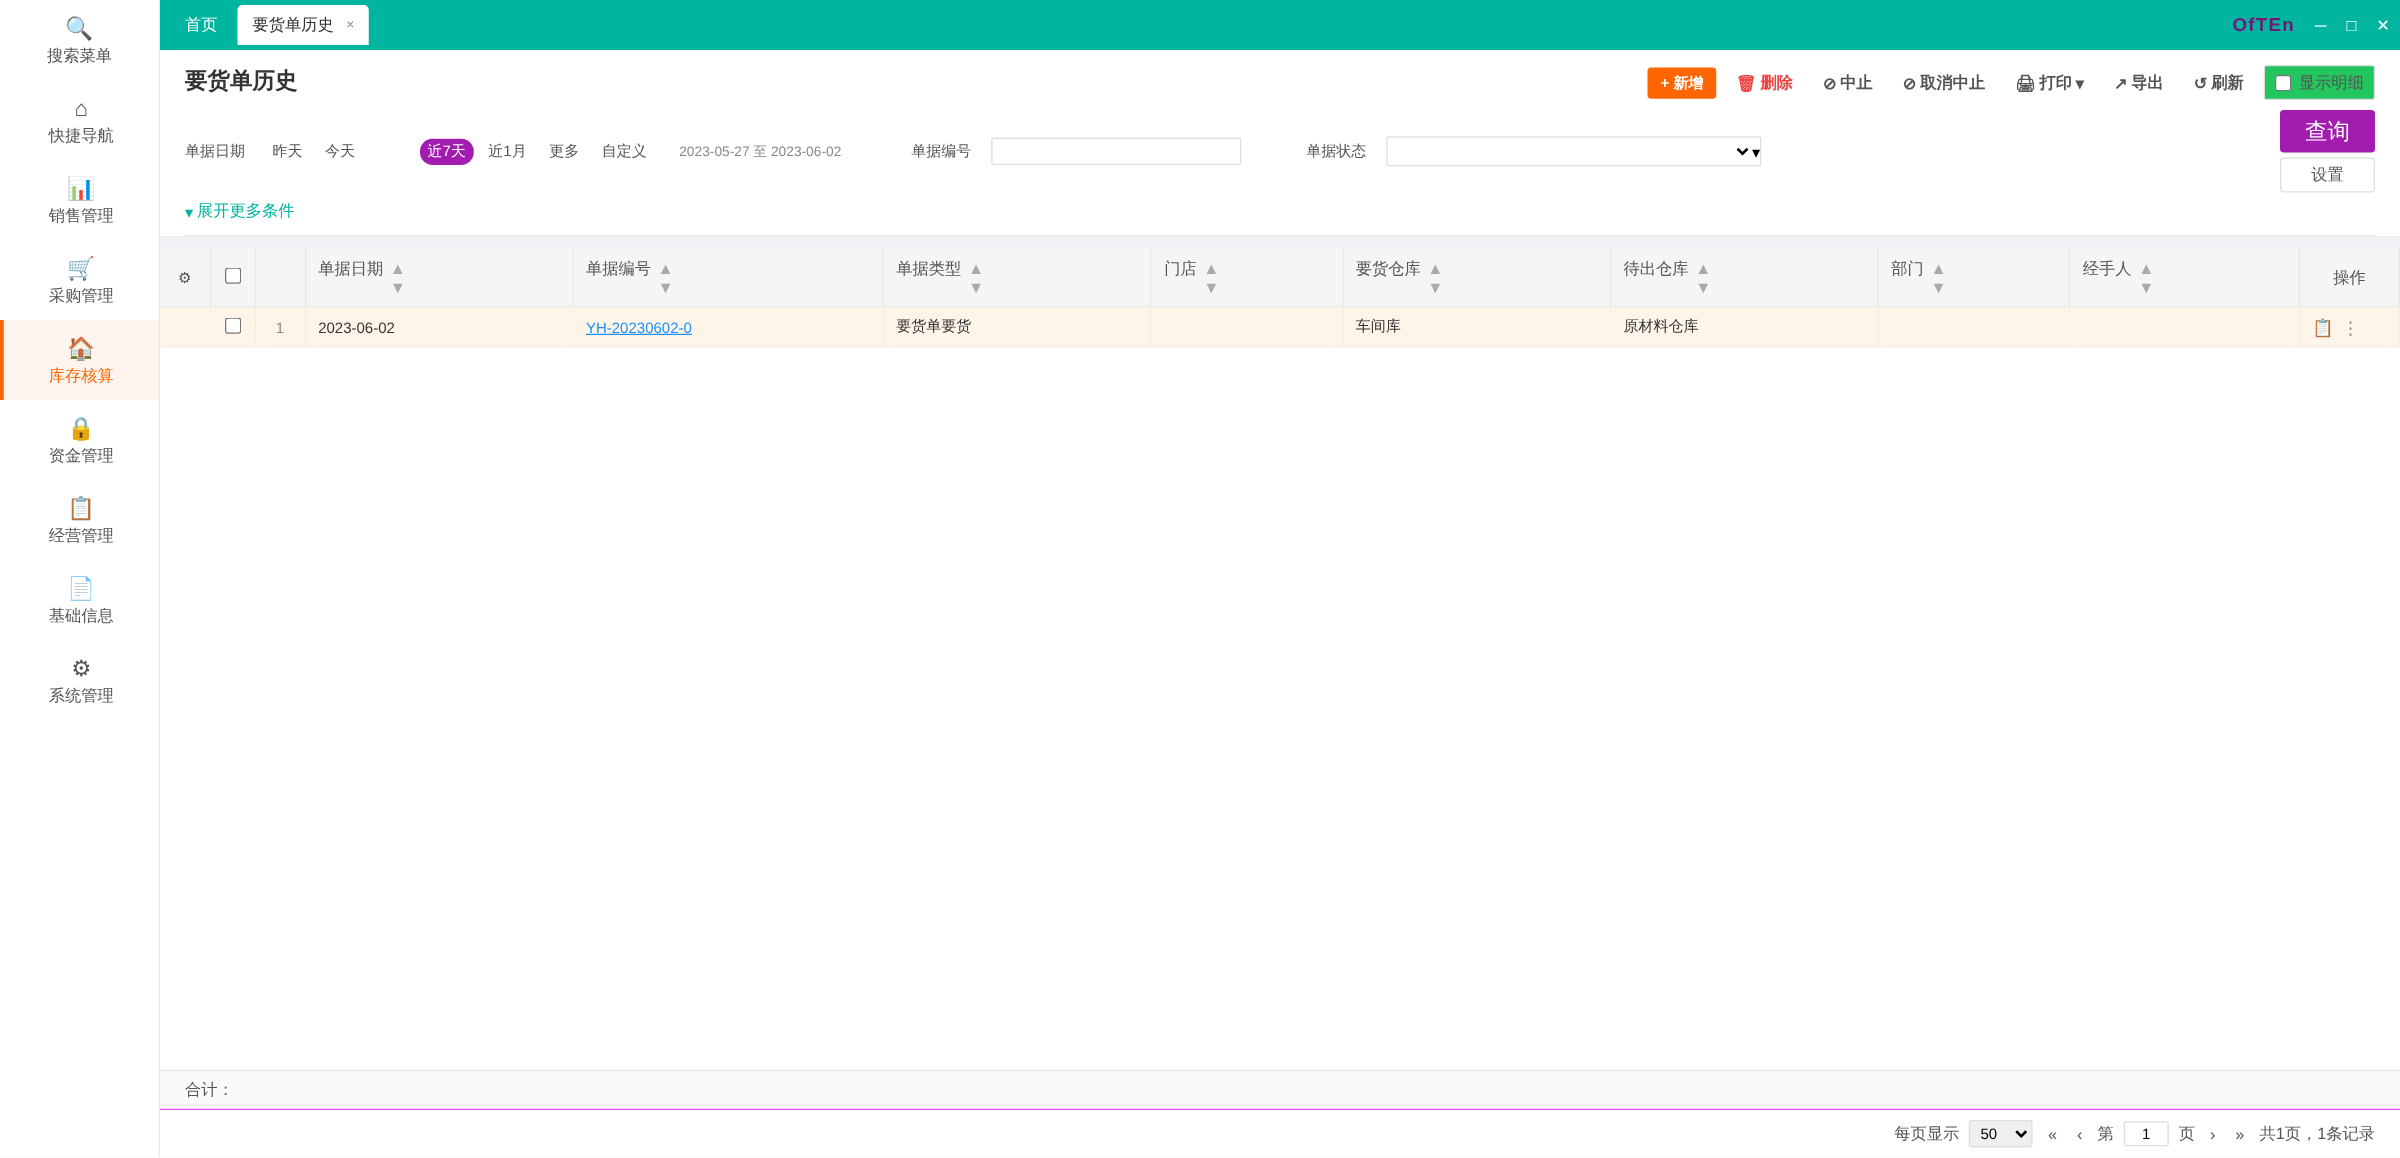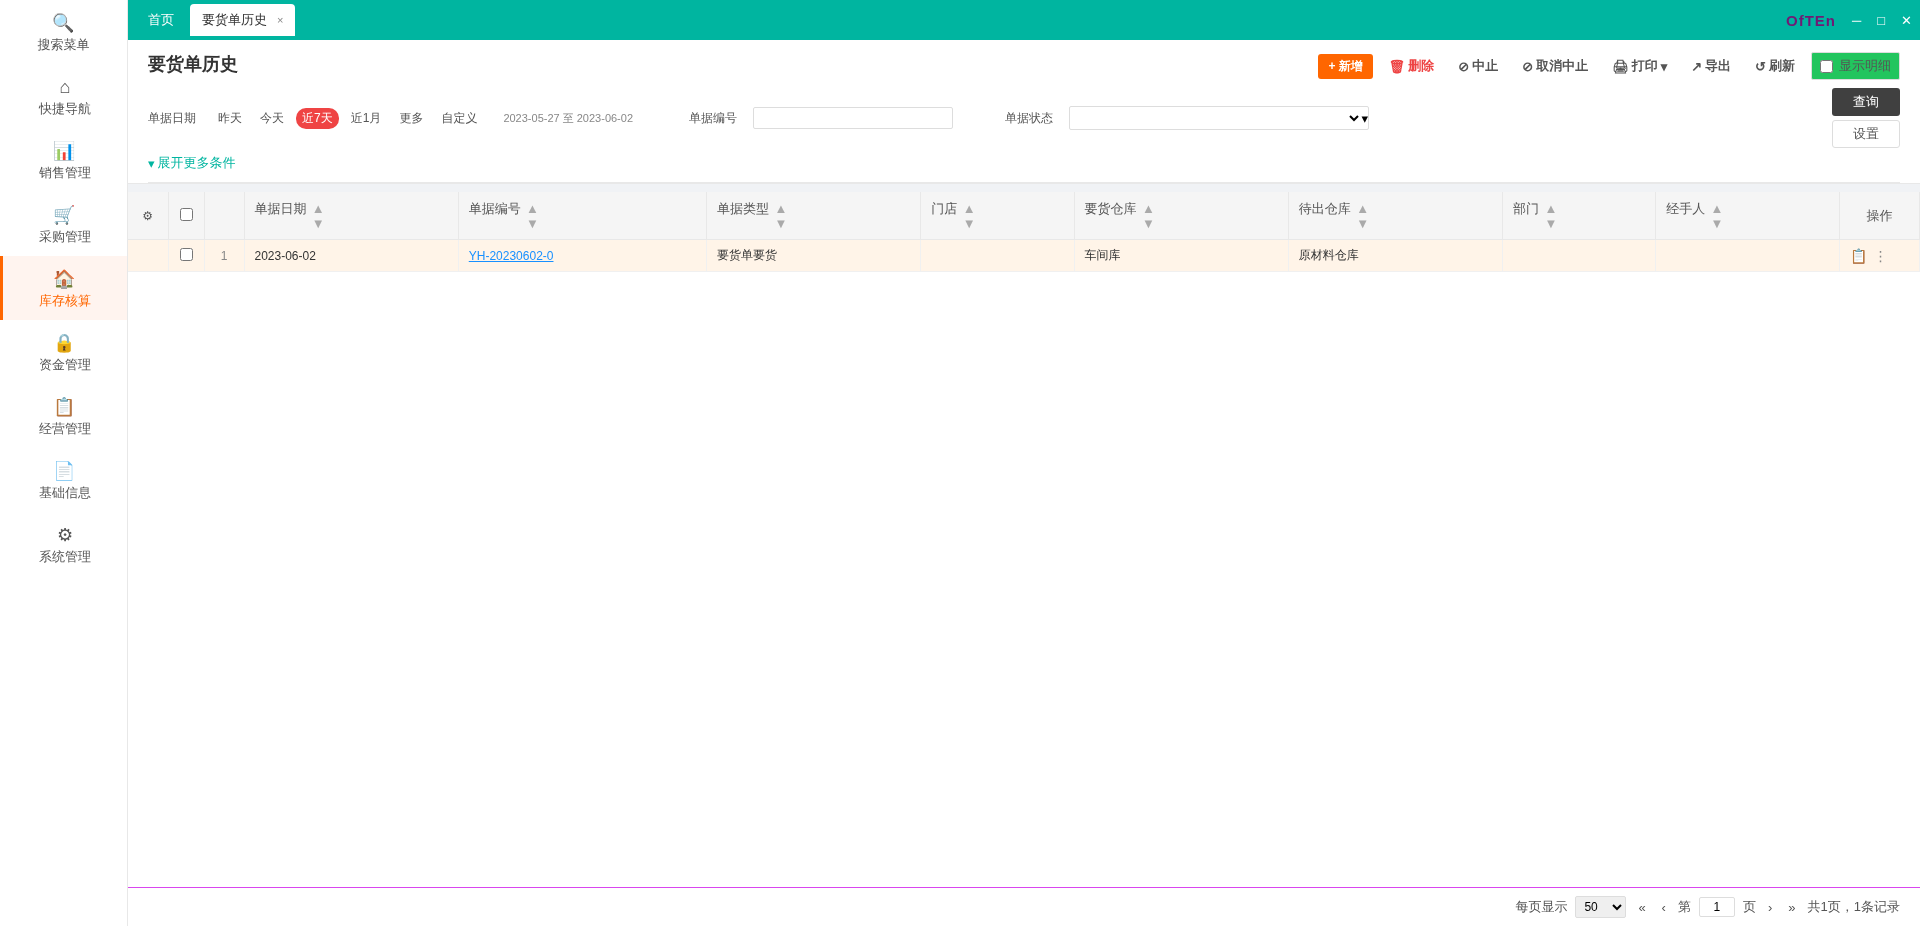--- a/index.html
+++ b/index.html
@@ -185,22 +185,23 @@
       gap: 6px;
     }
     .date-shortcut {
       padding: 2px 6px;
       border-radius: 10px;
       cursor: pointer;
       font-size: 12px;
       color: #555;
     }
     .date-shortcut.active {
-      background: #ef4444;
+      background: #a21caf;
       color: #fff;
+      margin-left: 40px;
     }
     .date-range {
       font-size: 11px;
       color: #888;
       margin-left: 4px;
     }
     .filter-input {
       border: 1px solid #ddd;
       border-radius: 2px;
       padding: 3px 8px;
@@ -237,27 +238,27 @@
       align-items: center;
       gap: 3px;
     }
     .filter-actions {
       display: flex;
       flex-direction: column;
       gap: 4px;
       margin-left: auto;
     }
     .btn-query {
-      background: #404040;
+      background: #a21caf;
       color: #fff;
       border: none;
       border-radius: 3px;
       padding: 5px 20px;
       cursor: pointer;
-      font-size: 13px;
+      font-size: 18px;
     }
     .btn-setting {
       background: #fff;
       color: #555;
       border: 1px solid #ddd;
       border-radius: 3px;
       padding: 4px 20px;
       cursor: pointer;
       font-size: 13px;
     }
@@ -578,20 +579,23 @@
             <td>
               <div class="op-icons">
                 <span class="op-icon">📋</span>
                 <span class="op-icon">⋮</span>
               </div>
             </td>
           </tr>
         </tbody>
       </table>
       <div style="flex:1;"></div>
+      <div class="table-footer">
+        <span>合计：</span>
+      </div>
     </div>
 
     <div class="pagination-bar">
       <span>每页显示</span>
       <select class="page-size-select">
         <option value="50">50</option>
         <option value="10">10</option>
         <option value="20">20</option>
         <option value="100">100</option>
       </select>

